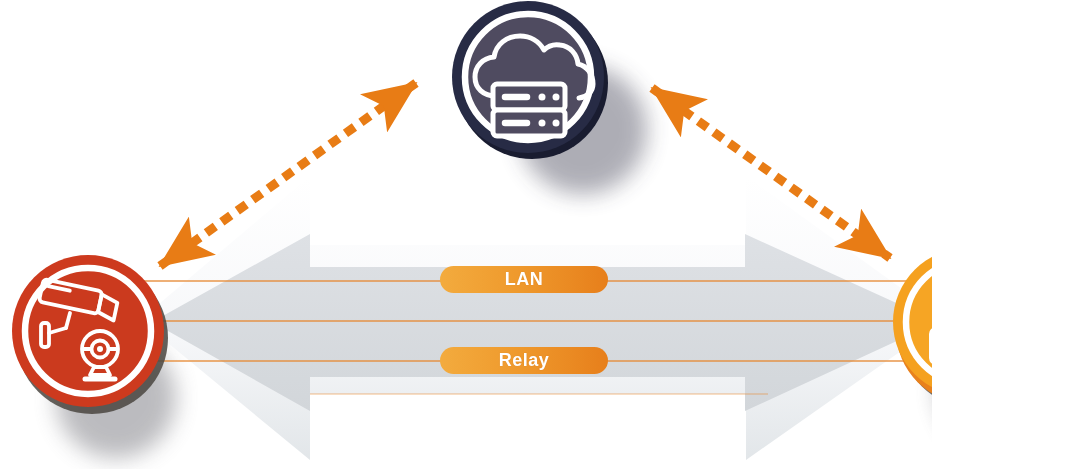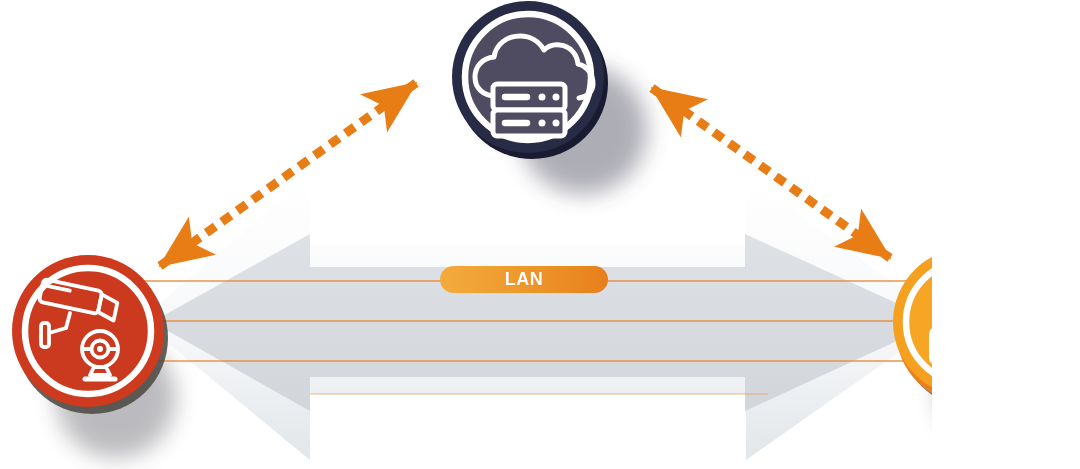--- a/index.html
+++ b/index.html
@@ -129,14 +129,15 @@
           <rect x="931" y="329" width="26" height="34" rx="5" fill="#f6a524"></rect>
           <line x1="938" y1="334" x2="950" y2="334" stroke-width="2.4"></line>
           <circle cx="940" cy="357" r="1.6" fill="#ffffff" stroke="none"></circle>
           <circle cx="947" cy="357" r="1.6" fill="#ffffff" stroke="none"></circle>
         </g>
       </g>
     </g>
   </svg>
 
   <div class="pill" id="pill-lan">LAN</div>
+  <div class="pill" id="pill-relay">Relay</div>
 
 </div>
 
 </body></html>

